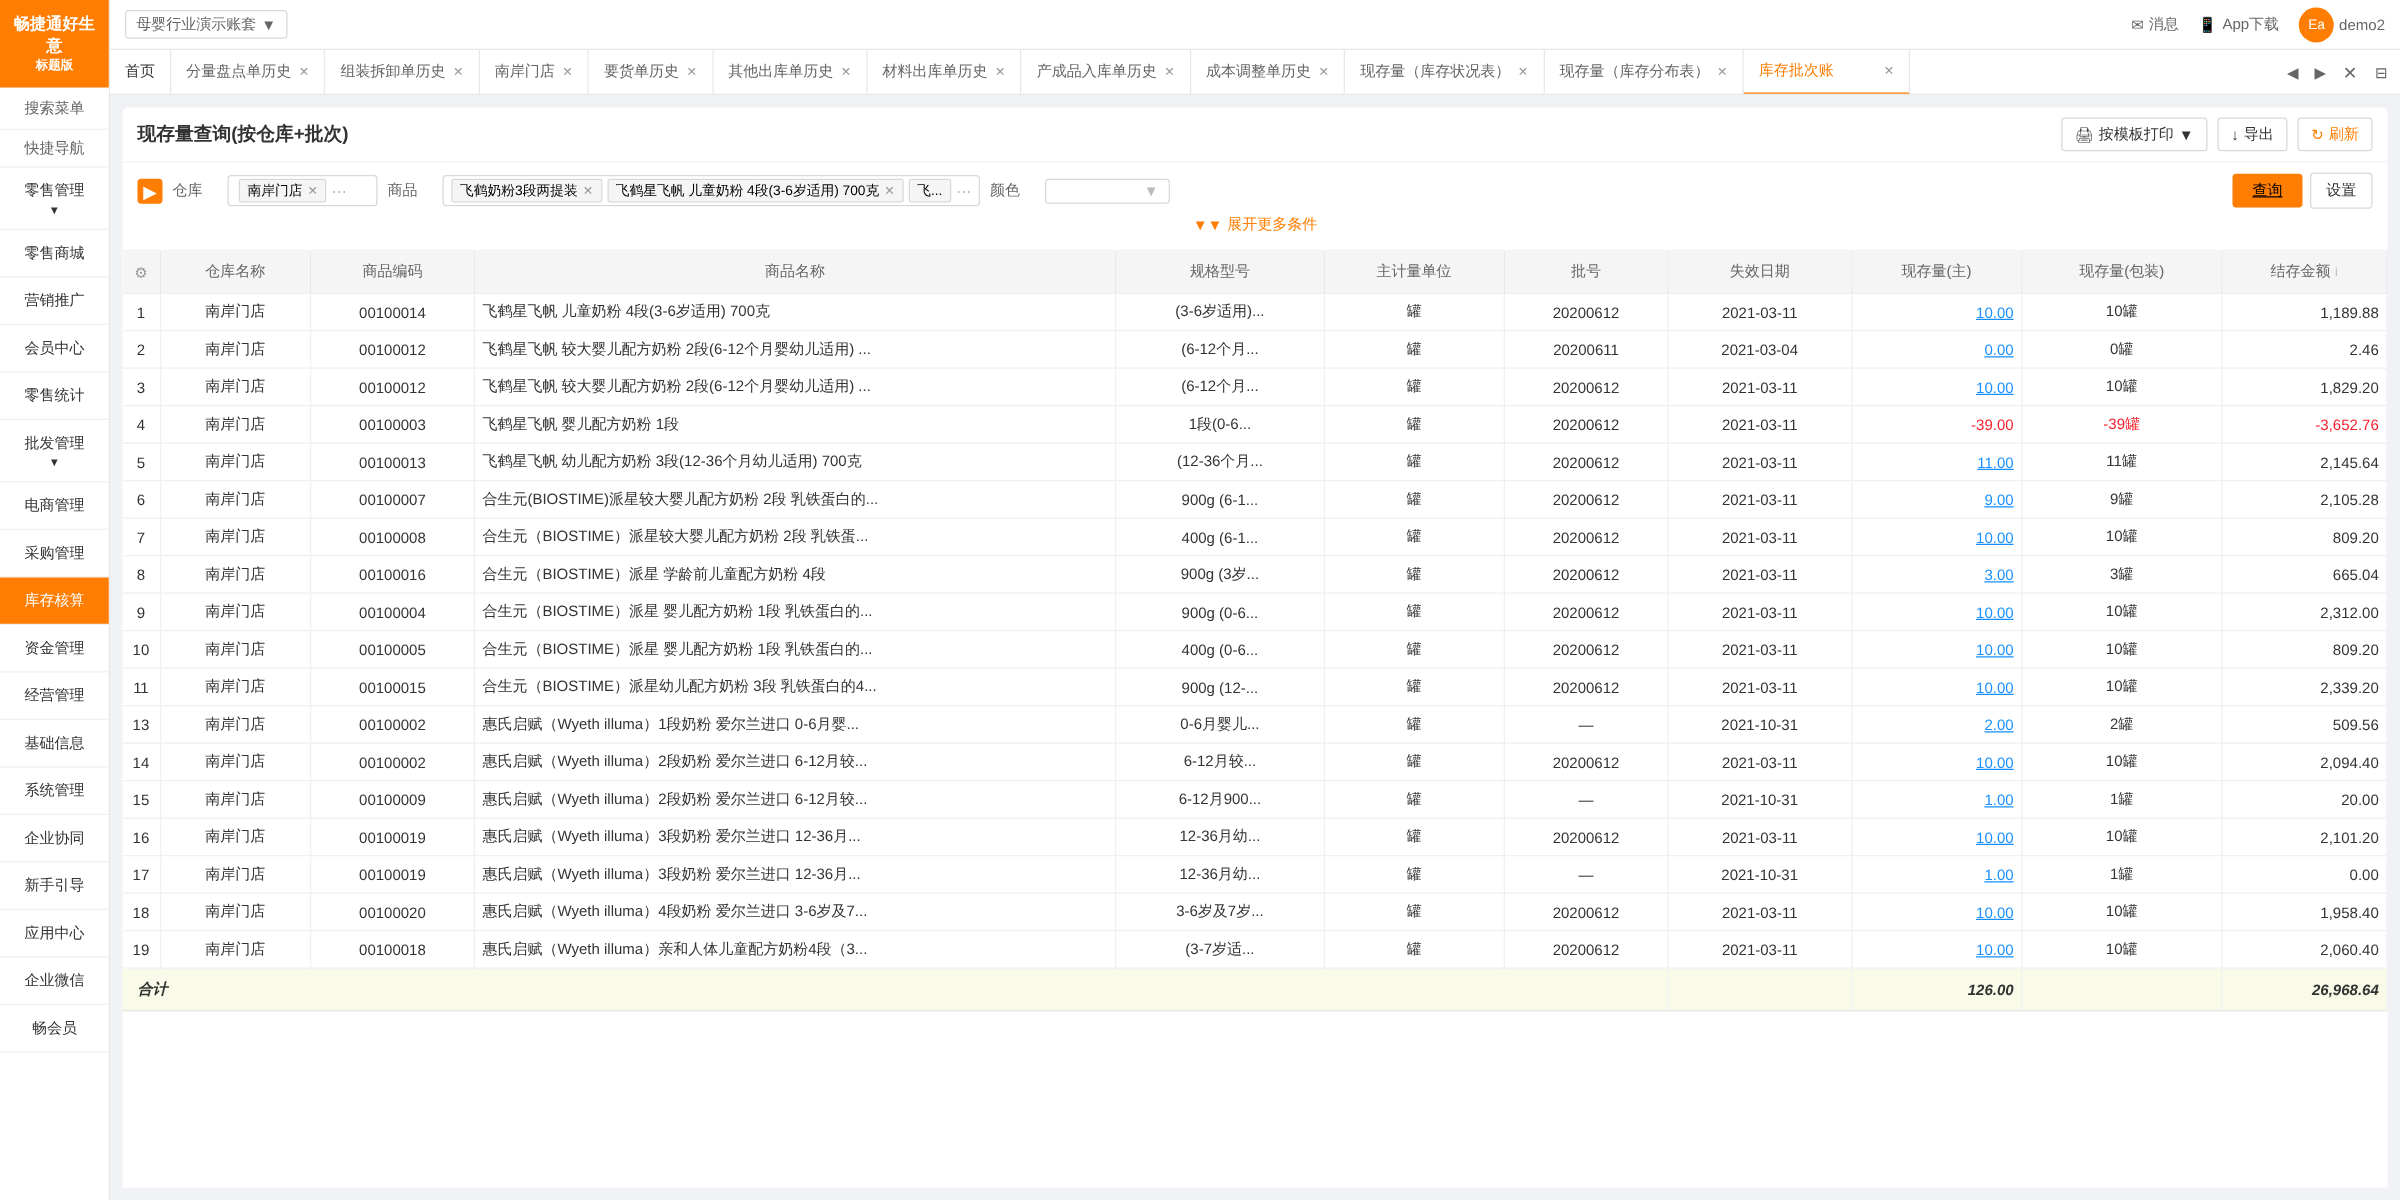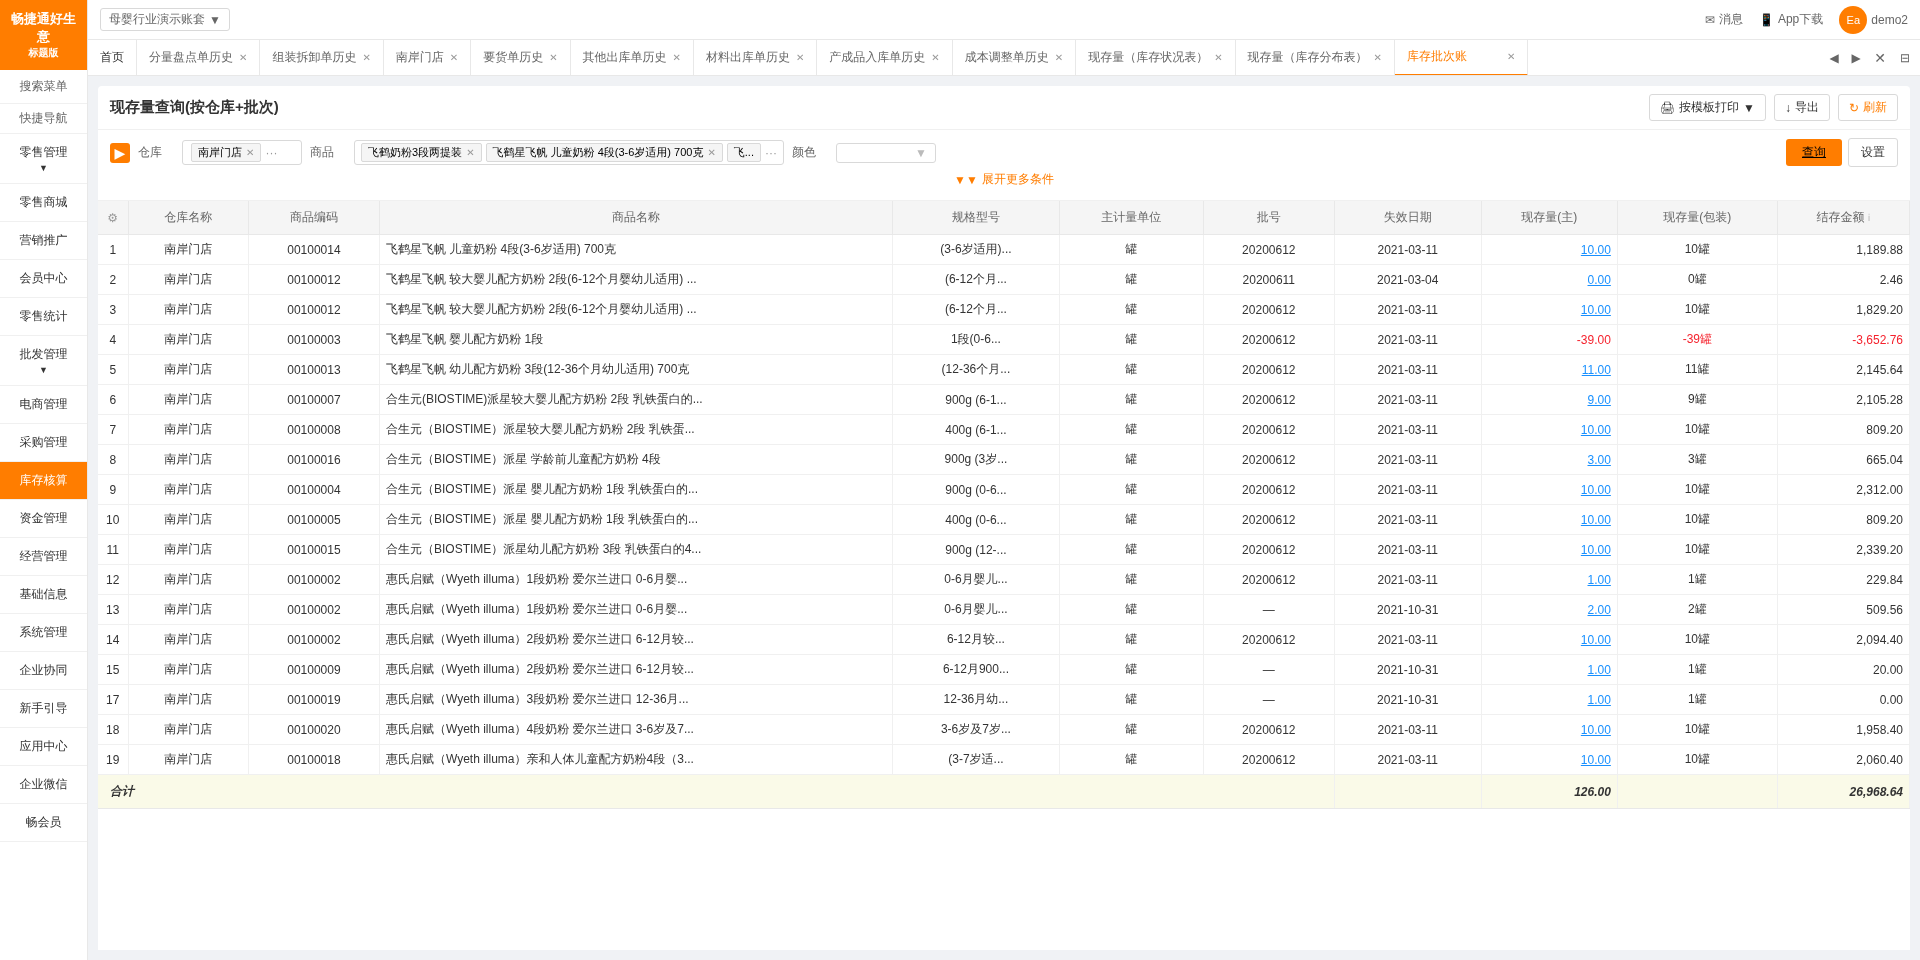--- a/index.html
+++ b/index.html
@@ -423,33 +423,20 @@
       <td class="col-name" title="合生元（BIOSTIME）派星幼儿配方奶粉 3段 乳铁蛋白的4...">合生元（BIOSTIME）派星幼儿配方奶粉 3段 乳铁蛋白的4...</td>
       <td>900g (12-...</td>
       <td>罐</td>
       <td>20200612</td>
       <td>2021-03-11</td>
       <td class="col-num"><span class="text-link">10.00</span></td>
       <td><span class="">10罐</span></td>
       <td class="col-num"><span class="">2,339.20</span></td>
     </tr>
             <tr>
-      <td>12</td>
-      <td>南岸门店</td>
-      <td>00100002</td>
-      <td class="col-name" title="惠氏启赋（Wyeth illuma）1段奶粉 爱尔兰进口 0-6月婴...">惠氏启赋（Wyeth illuma）1段奶粉 爱尔兰进口 0-6月婴...</td>
-      <td>0-6月婴儿...</td>
-      <td>罐</td>
-      <td>20200612</td>
-      <td>2021-03-11</td>
-      <td class="col-num"><span class="text-link">1.00</span></td>
-      <td><span class="">1罐</span></td>
-      <td class="col-num"><span class="">229.84</span></td>
-    </tr>
-            <tr>
       <td>13</td>
       <td>南岸门店</td>
       <td>00100002</td>
       <td class="col-name" title="惠氏启赋（Wyeth illuma）1段奶粉 爱尔兰进口 0-6月婴...">惠氏启赋（Wyeth illuma）1段奶粉 爱尔兰进口 0-6月婴...</td>
       <td>0-6月婴儿...</td>
       <td>罐</td>
       <td>—</td>
       <td>2021-10-31</td>
       <td class="col-num"><span class="text-link">2.00</span></td>
       <td><span class="">2罐</span></td>
@@ -473,20 +460,33 @@
       <td>南岸门店</td>
       <td>00100009</td>
       <td class="col-name" title="惠氏启赋（Wyeth illuma）2段奶粉 爱尔兰进口 6-12月较...">惠氏启赋（Wyeth illuma）2段奶粉 爱尔兰进口 6-12月较...</td>
       <td>6-12月900...</td>
       <td>罐</td>
       <td>—</td>
       <td>2021-10-31</td>
       <td class="col-num"><span class="text-link">1.00</span></td>
       <td><span class="">1罐</span></td>
       <td class="col-num"><span class="">20.00</span></td>
+    </tr>
+            <tr>
+      <td>16</td>
+      <td>南岸门店</td>
+      <td>00100019</td>
+      <td class="col-name" title="惠氏启赋（Wyeth illuma）3段奶粉 爱尔兰进口 12-36月...">惠氏启赋（Wyeth illuma）3段奶粉 爱尔兰进口 12-36月...</td>
+      <td>12-36月幼...</td>
+      <td>罐</td>
+      <td>20200612</td>
+      <td>2021-03-11</td>
+      <td class="col-num"><span class="text-link">10.00</span></td>
+      <td><span class="">10罐</span></td>
+      <td class="col-num"><span class="">2,101.20</span></td>
     </tr>
             <tr>
       <td>17</td>
       <td>南岸门店</td>
       <td>00100019</td>
       <td class="col-name" title="惠氏启赋（Wyeth illuma）3段奶粉 爱尔兰进口 12-36月...">惠氏启赋（Wyeth illuma）3段奶粉 爱尔兰进口 12-36月...</td>
       <td>12-36月幼...</td>
       <td>罐</td>
       <td>—</td>
       <td>2021-10-31</td>

